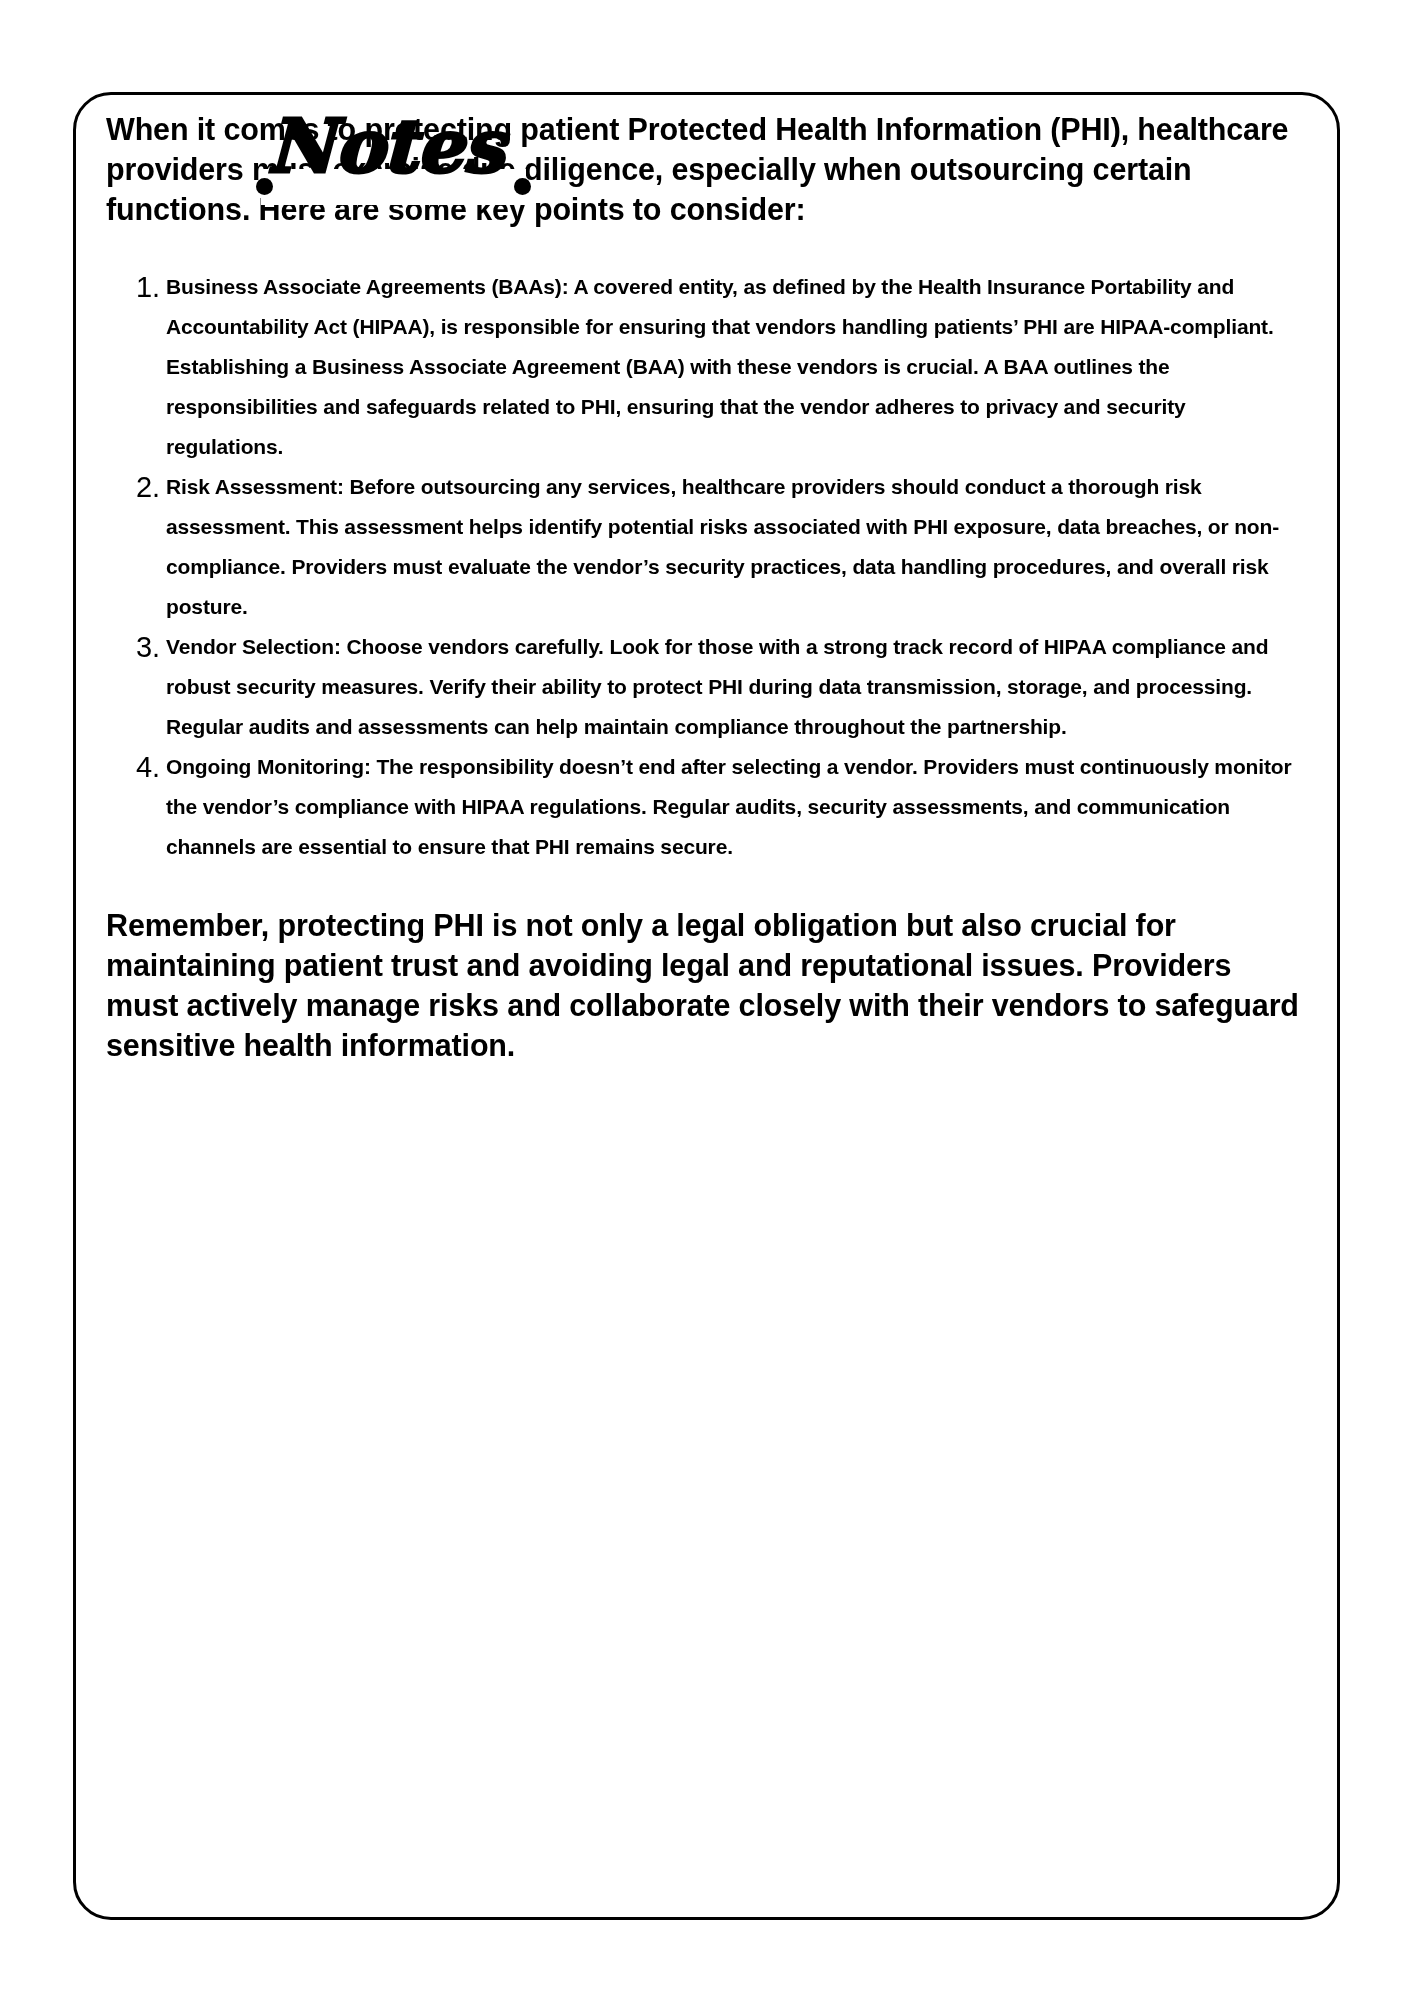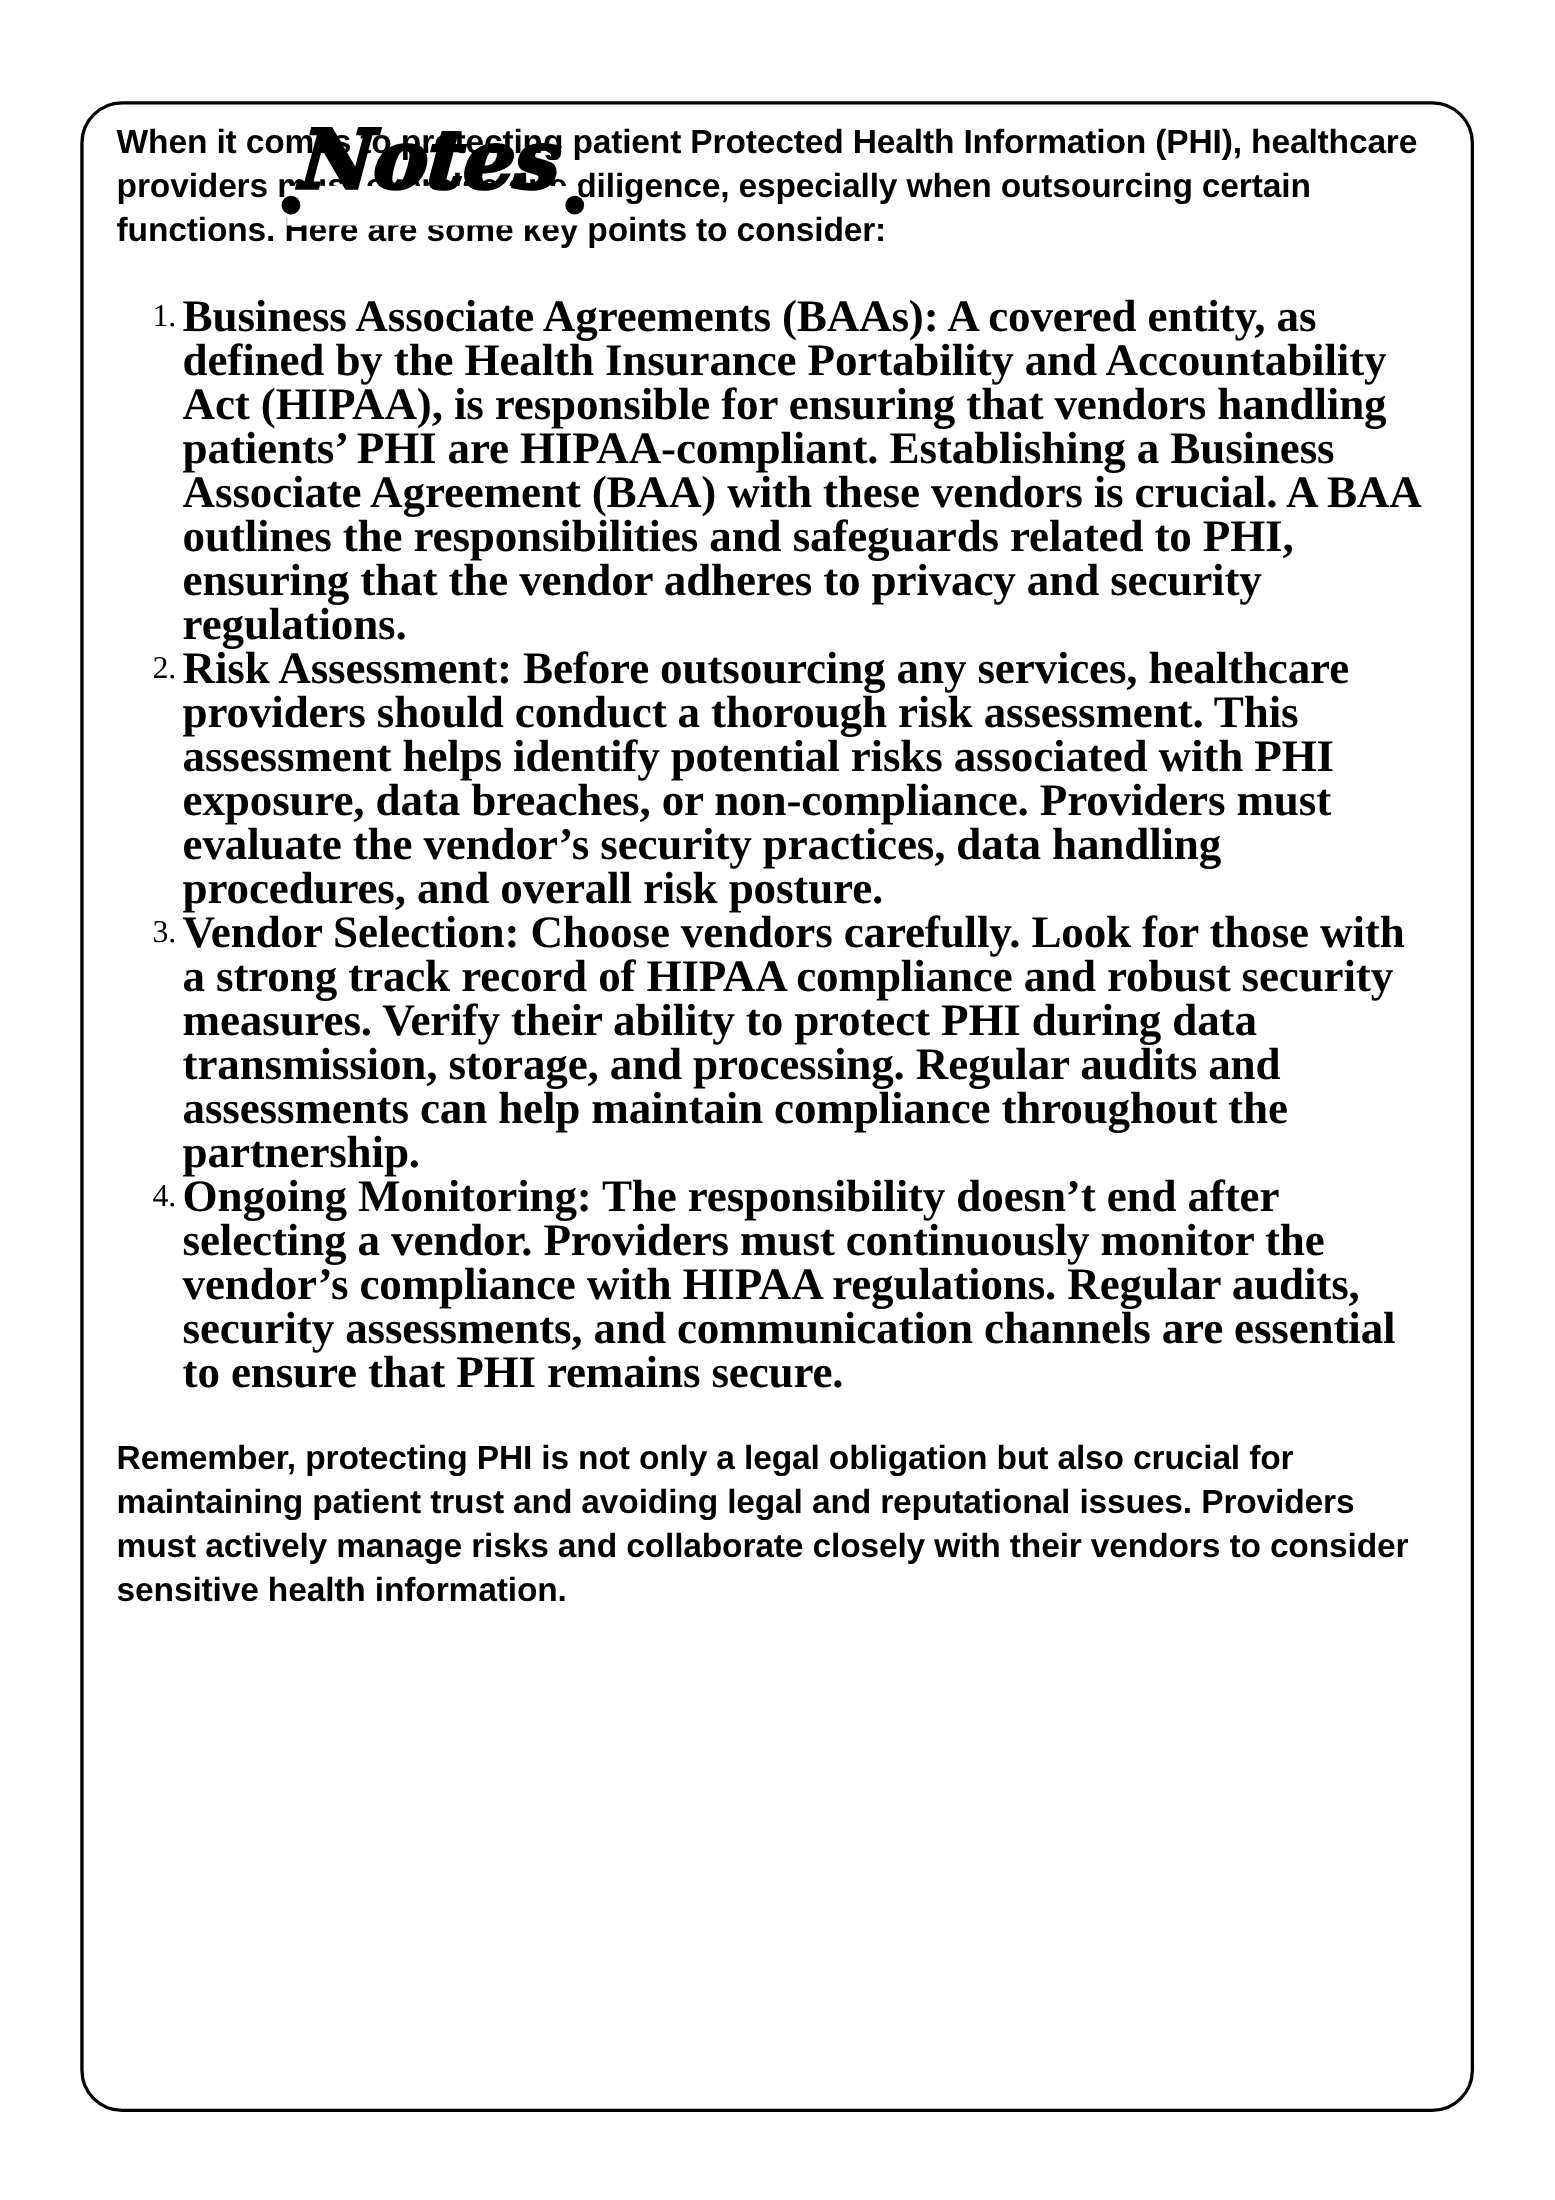--- a/index.html
+++ b/index.html
@@ -97,26 +97,25 @@
   ol#key-points-list {
     margin: 0 0 0 0;
     padding-left: 56px;
     list-style: none;
     counter-reset: kp;
   }
   ol#key-points-list > li {
     position: relative;
     counter-increment: kp;
     font-weight: bold;
-    font-size: 41px;
+    font-size: 21px;
     line-height: 40px;
     letter-spacing: -0.15px;
     padding-left: 4px;
     margin-bottom: 0;
-    font-family: Liberation Serif, serif;
   }
   ol#key-points-list > li::before {
     content: counter(kp) ".";
     position: absolute;
     left: -32px;
     top: 0;
     width: 30px;
     text-align: right;
     font-weight: normal;
     font-size: 29px;
@@ -140,16 +139,16 @@
 
     <p class="para" id="intro-paragraph">When it comes to protecting patient Protected Health Information (PHI), healthcare providers must exercise due diligence, especially when outsourcing certain functions. Here are some key points to consider:</p>
 
     <ol id="key-points-list">
       <li>Business Associate Agreements (BAAs): A covered entity, as defined by the Health Insurance Portability and Accountability Act (HIPAA), is responsible for ensuring that vendors handling patients’ PHI are HIPAA-compliant. Establishing a Business Associate Agreement (BAA) with these vendors is crucial. A BAA outlines the responsibilities and safeguards related to PHI, ensuring that the vendor adheres to privacy and security regulations.</li>
       <li>Risk Assessment: Before outsourcing any services, healthcare providers should conduct a thorough risk assessment. This assessment helps identify potential risks associated with PHI exposure, data breaches, or non-compliance. Providers must evaluate the vendor’s security practices, data handling procedures, and overall risk posture.</li>
       <li>Vendor Selection: Choose vendors carefully. Look for those with a strong track record of HIPAA compliance and robust security measures. Verify their ability to protect PHI during data transmission, storage, and processing. Regular audits and assessments can help maintain compliance throughout the partnership.</li>
       <li>Ongoing Monitoring: The responsibility doesn’t end after selecting a vendor. Providers must continuously monitor the vendor’s compliance with HIPAA regulations. Regular audits, security assessments, and communication channels are essential to ensure that PHI remains secure.</li>
     </ol>
 
-    <p class="para" id="closing-paragraph">Remember, protecting PHI is not only a legal obligation but also crucial for maintaining patient trust and avoiding legal and reputational issues. Providers must actively manage risks and collaborate closely with their vendors to consider sensitive health information.</p>
+    <p class="para" id="closing-paragraph">Remember, protecting PHI is not only a legal obligation but also crucial for maintaining patient trust and avoiding legal and reputational issues. Providers must actively manage risks and collaborate closely with their vendors to safeguard sensitive health information.</p>
 
   </div>
 </div>
 
 </body></html>

